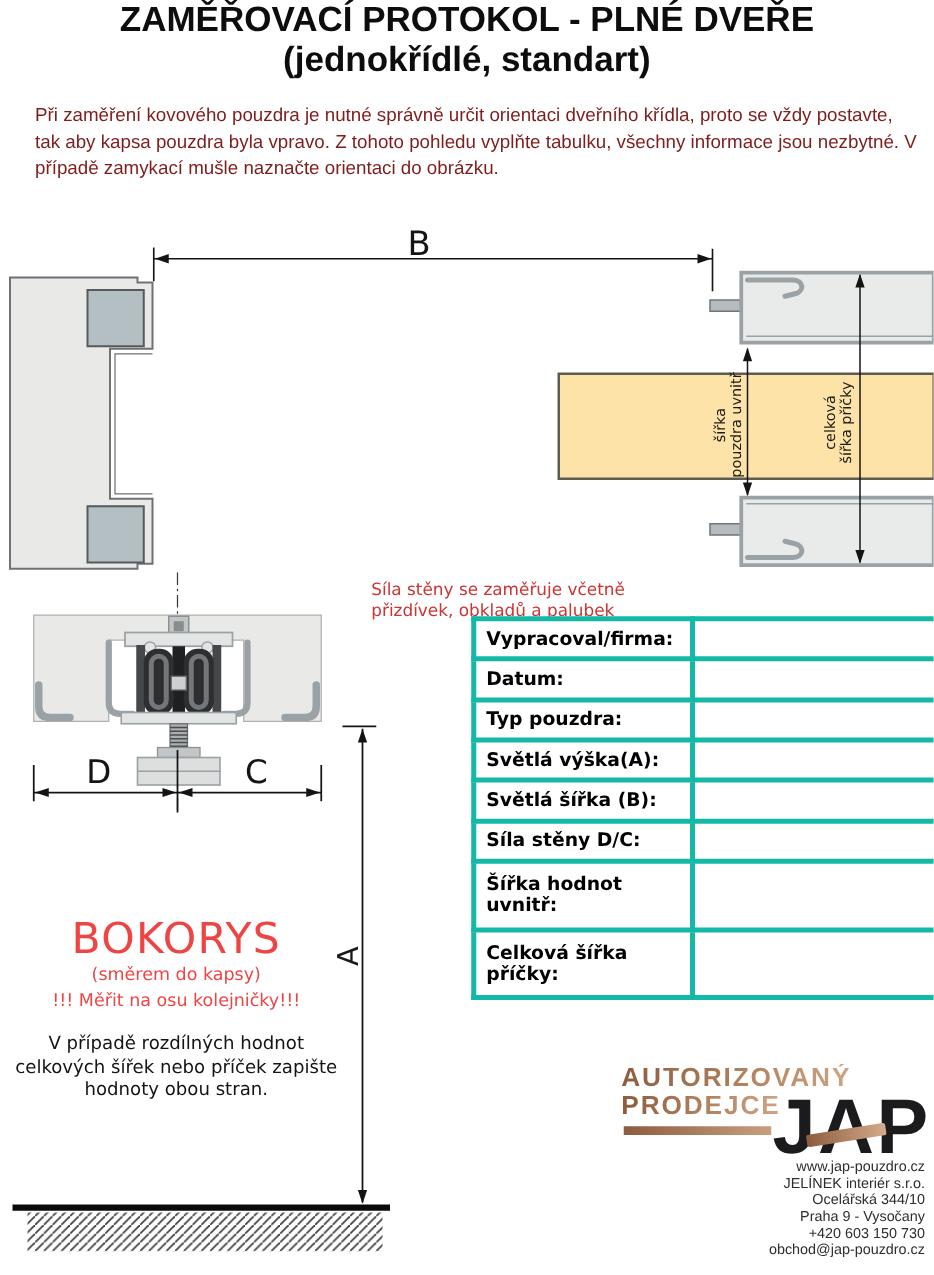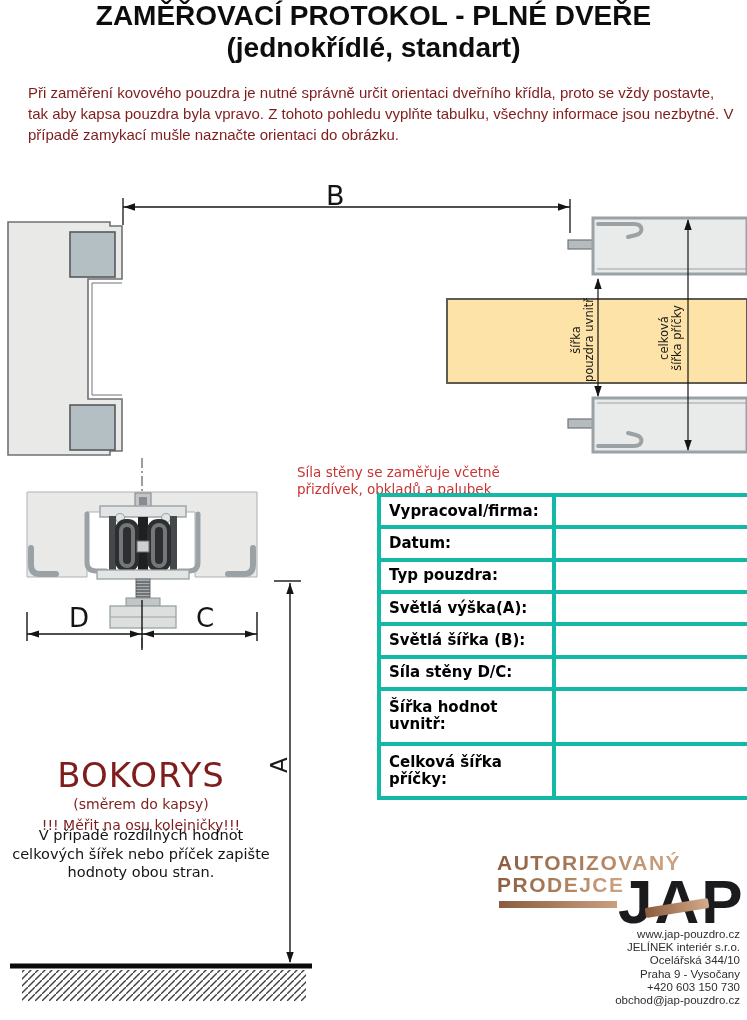--- a/index.html
+++ b/index.html
@@ -17,21 +17,21 @@
   .rot{transform:rotate(-90deg);text-align:center;font-size:11.5px;line-height:13px;color:#1a1a1a;white-space:nowrap;}
   .red-note{left:297px;top:420px;font-size:13.5px;line-height:17px;color:#cc3333;margin-top:44px;}
 
   .form-table{left:377px;top:493px;width:362px;height:307px;border-collapse:collapse;
               table-layout:fixed;position:absolute;}
   .form-table td{border:4px solid #14b8a6;vertical-align:middle;}
   .form-table td.lbl{width:159px;font-weight:bold;font-size:15px;line-height:17px;
                      padding:2px 4px 2px 8px;color:#000;}
   .form-table td.val{width:197px;}
 
-  .bokorys-block{left:8px;top:733px;width:266px;text-align:center;color:#7f1d1d;margin-top:24px;}
+  .bokorys-block{left:8px;top:733px;width:266px;text-align:center;color:#ef4444;}
   .bokorys-h{font-size:34px;line-height:36px;letter-spacing:1px;}
   .bokorys-s{font-size:14px;line-height:19px;margin-top:2px;}
   .bokorys-note{left:10px;top:826px;width:262px;text-align:center;font-size:14.5px;line-height:18.5px;color:#141414;}
 
   .copper-text{font-family:"Liberation Sans",sans-serif;font-weight:bold;font-size:21px;letter-spacing:1.5px;
                color:#b2835f;background:linear-gradient(90deg,#8d5c3f 0%,#b2835f 55%,#d0a585 100%);
                -webkit-background-clip:text;background-clip:text;-webkit-text-fill-color:transparent;}
   .copper-bar{background:linear-gradient(90deg,#8d5c3f,#c99f80);}
   .jap{font-family:Liberation Sans, sans-serif;font-weight:bold;font-size:62px;line-height:60px;
        letter-spacing:2px;color:#1b1b1e;}

